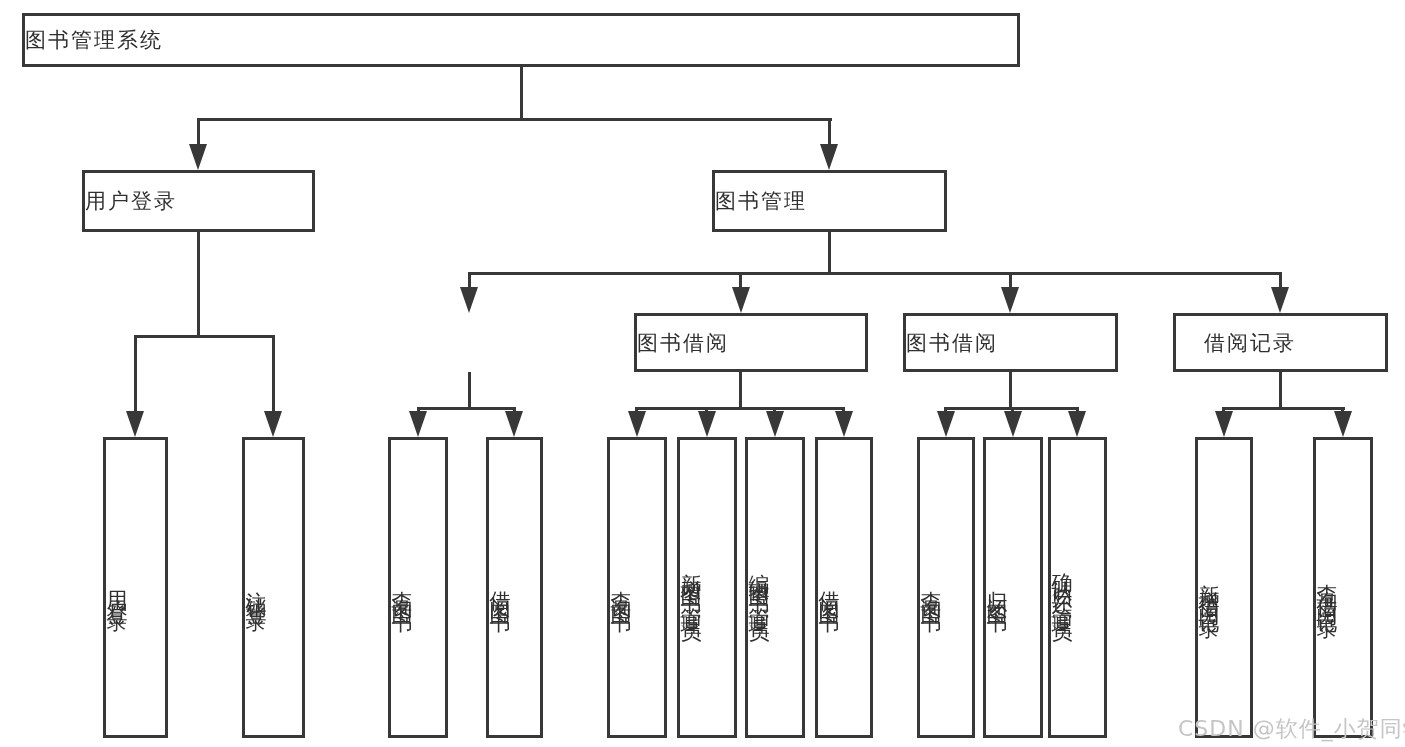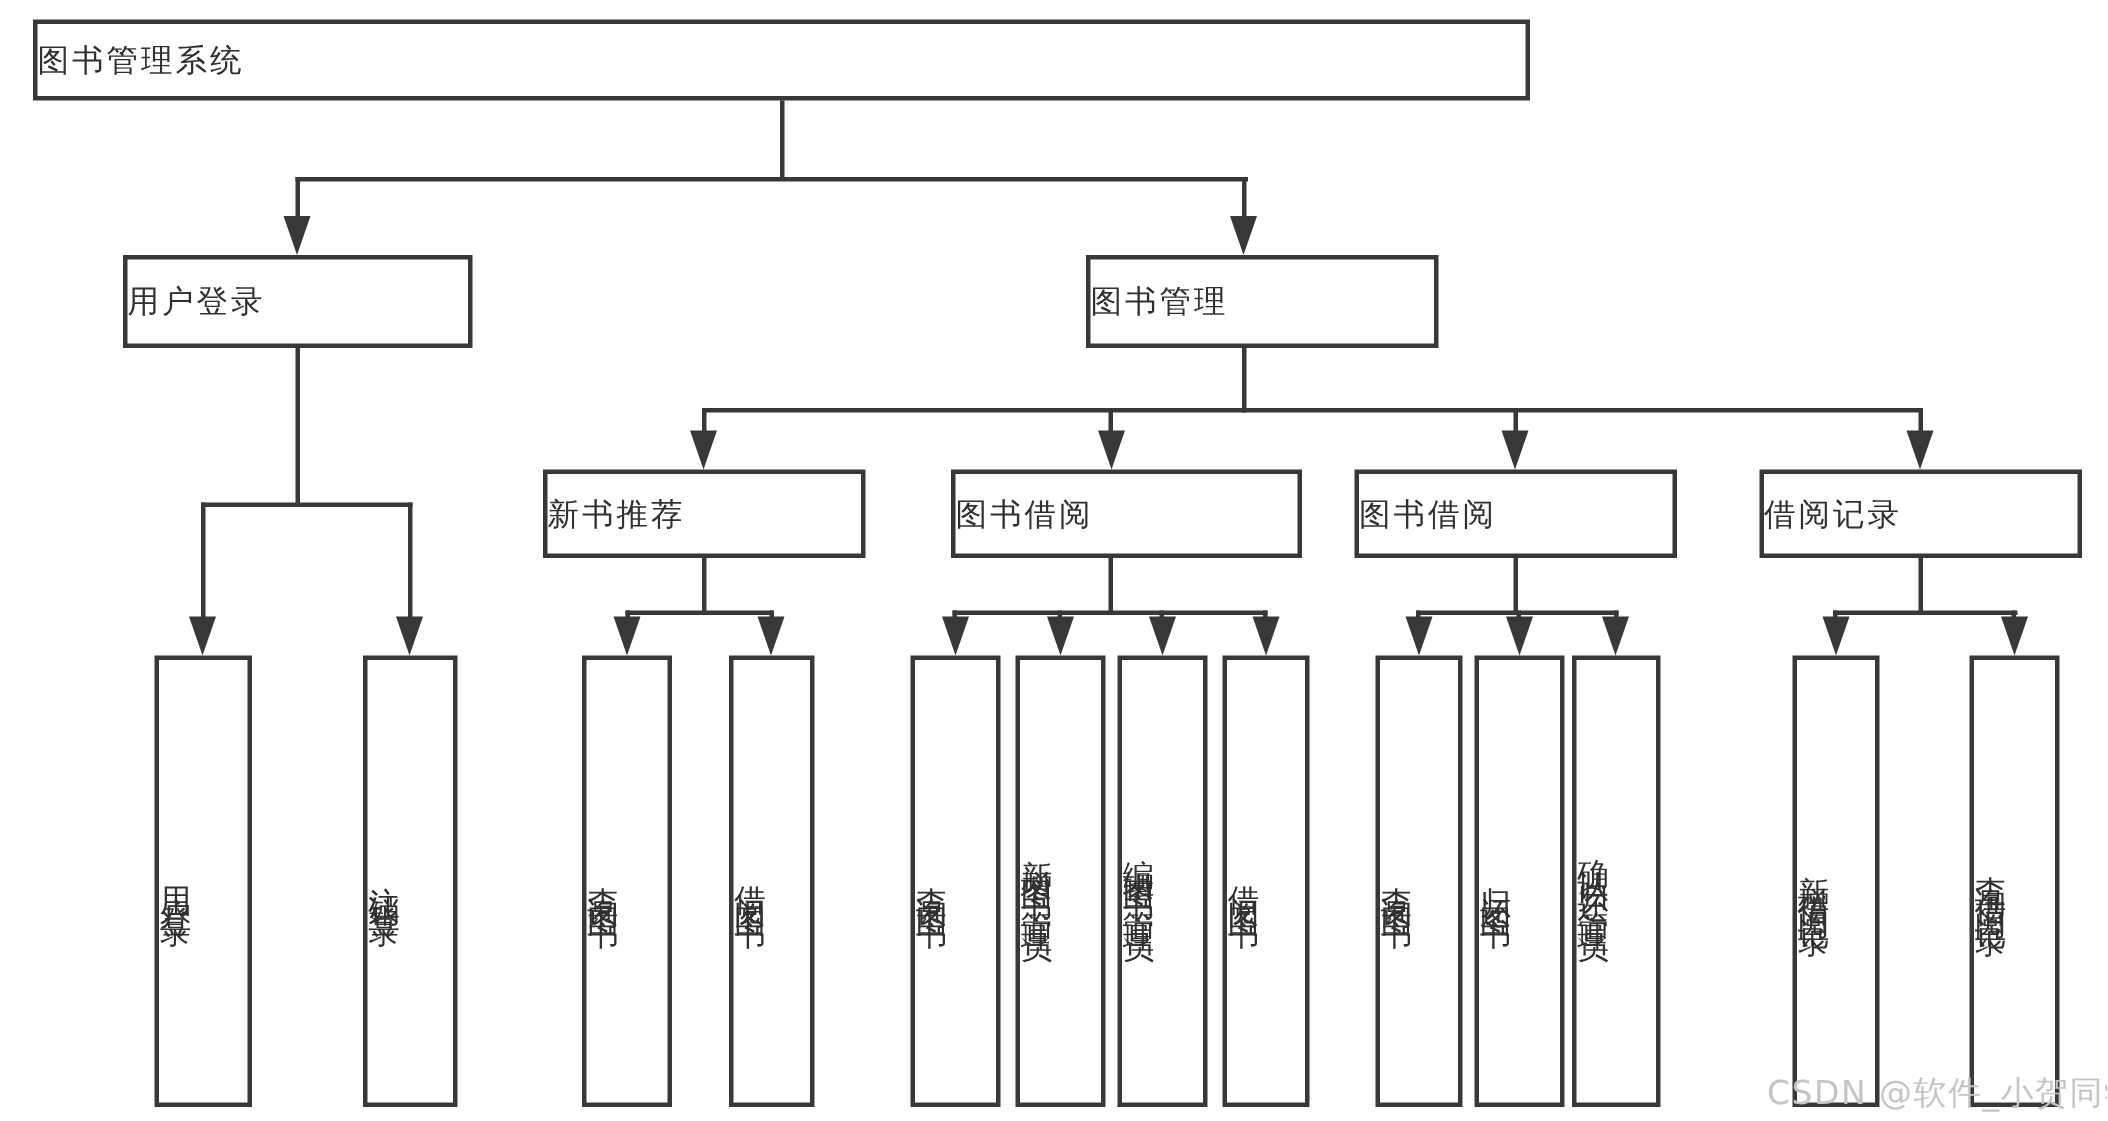--- a/index.html
+++ b/index.html
@@ -32,34 +32,31 @@
 
 <div class="canvas">
 
   <div class="box hbox" style="left:22px;top:13px;width:998px;height:54px;">
     <span>图书管理系统</span>
   </div>
 
   <div class="box hbox" style="left:82px;top:170px;width:233px;height:62px;">
     <span>用户登录</span>
   </div>
-  <div class="box hbox" style="left:712px;top:170px;width:235px;height:62px;margin-left:12px;">
+  <div class="box hbox" style="left:712px;top:170px;width:235px;height:62px;">
     <span>图书管理</span>
   </div>
 
-  <div class="box hbox" style="left:362px;top:313px;width:215px;height:59px;">
-    <span>新书推荐</span>
-  </div>
   <div class="box hbox" style="left:634px;top:313px;width:234px;height:59px;">
     <span>图书借阅</span>
   </div>
   <div class="box hbox" style="left:903px;top:313px;width:215px;height:59px;">
     <span>图书借阅</span>
   </div>
-  <div class="box hbox" style="left:1173px;top:313px;width:215px;height:59px;">
+  <div class="box hbox" style="left:1173px;top:313px;width:215px;height:59px;padding-left:28px;">
     <span>借阅记录</span>
   </div>
 
   <div class="box vbox" style="left:103px;top:437px;width:65px;height:301px;">
     <span>用户登录</span>
   </div>
   <div class="box vbox" style="left:242px;top:437px;width:63px;height:301px;">
     <span>注销登录</span>
   </div>
 

